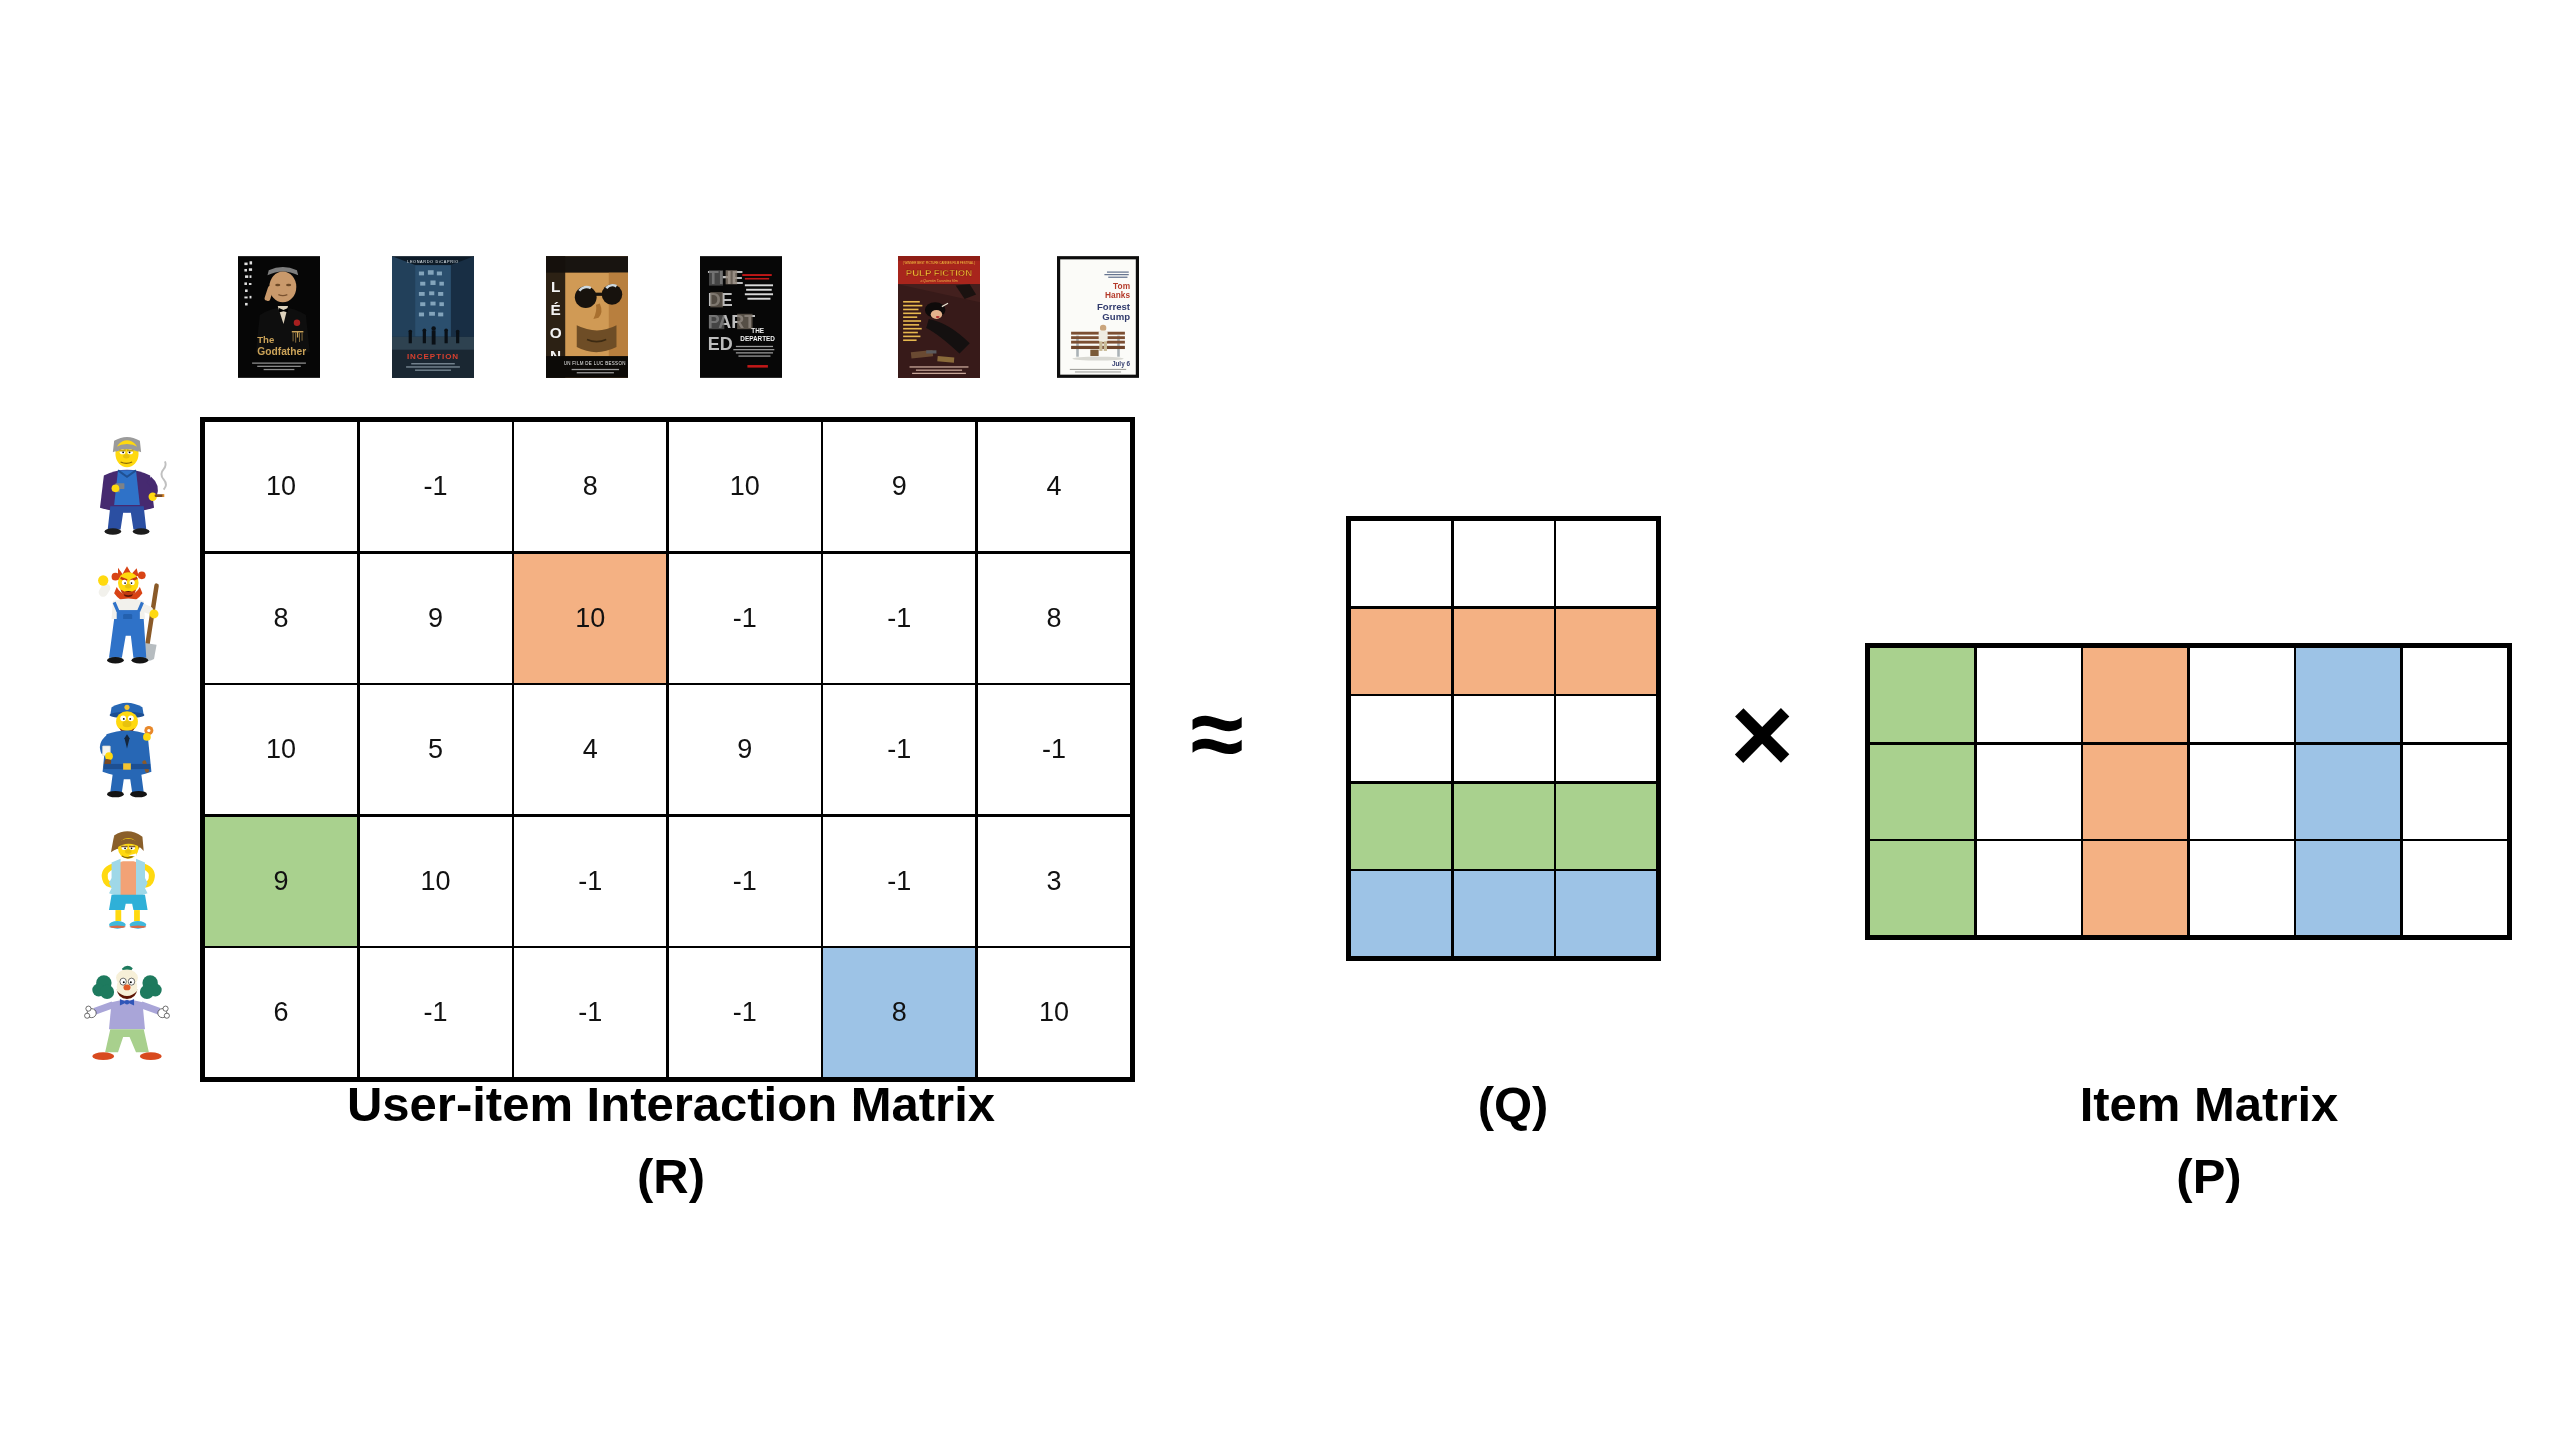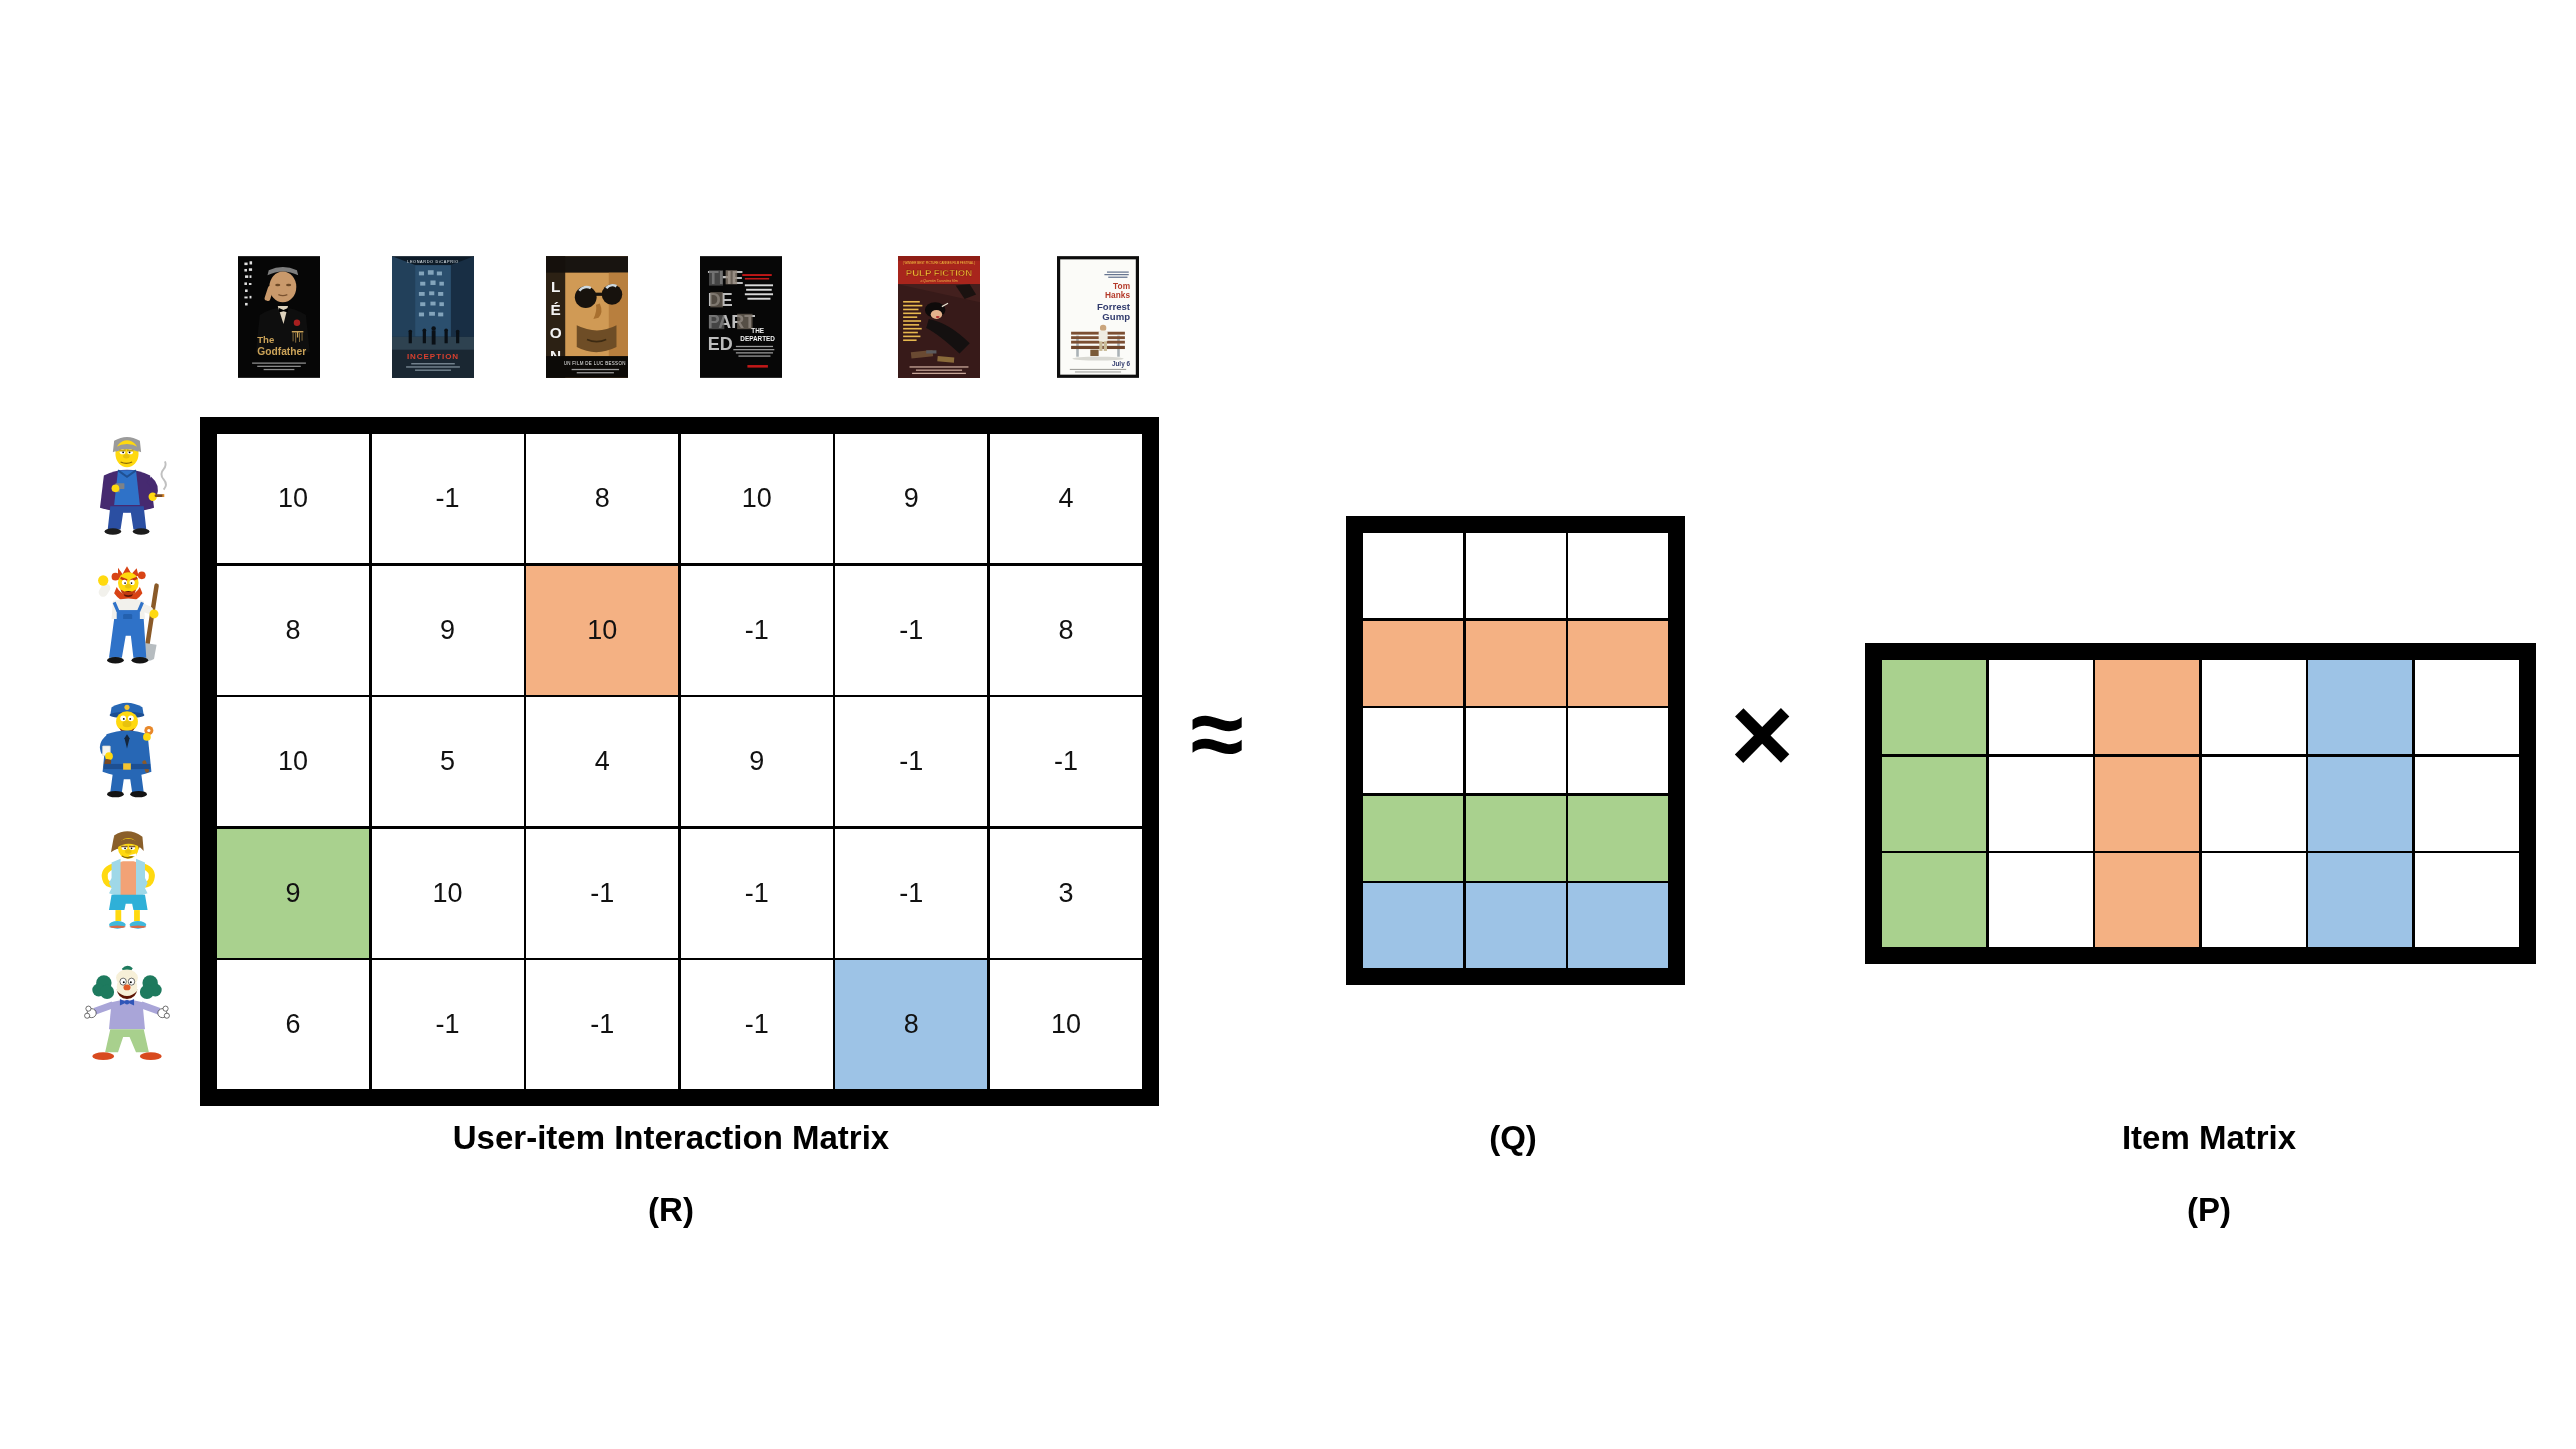--- a/index.html
+++ b/index.html
@@ -2,34 +2,34 @@
 <html style="font-size:10.3px"><head>
 <meta charset="utf-8">
 <style>
   html,body { margin:0; padding:0; }
   body {
     width:2576px; height:1449px; position:relative; overflow:hidden;
     background:#ffffff;
     font-family:"Liberation Sans", sans-serif;
   }
   .grid {
-    position:absolute; display:grid; background:#000; padding:17px; gap:2.6px;
+    position:absolute; display:grid; background:#000; padding:5px; gap:2.6px;
   }
   .grid .cell {
     background:#fff; display:flex; align-items:center; justify-content:center;
     font-size:27px; color:#111; font-weight:400;
   }
   #r-grid { left:200px; top:417px; grid-template-columns:repeat(6,152px); grid-auto-rows:129px; }
   #q-grid { left:1346px; top:516px; grid-template-columns:repeat(3,100px); grid-auto-rows:85px; }
   #p-grid { left:1865px; top:643px; grid-template-columns:repeat(6,104px); grid-auto-rows:94px; }
   .poster { position:absolute; top:256px; width:82px; height:122px; }
   .avatar { position:absolute; left:82px; width:90px; height:103px; }
   .matrix-label {
-    position:absolute; top:1102px; width:1030px; margin-left:-515px;
-    text-align:center; font-size:33px; font-weight:bold; line-height:72px; color:#000;
+    position:absolute; top:1068px; width:1030px; margin-left:-515px;
+    text-align:center; font-size:49px; font-weight:bold; line-height:72px; color:#000;
   }
   #r-label { left:671px; }
   #q-label { left:1513px; }
   #p-label { left:2209px; }
   .op {
     position:absolute; width:142px; height:142px; top:663px;
     display:flex; align-items:center; justify-content:center;
     color:#000; font-weight:bold;
   }
   #approx-op { left:1146px; font-size:97px; }

